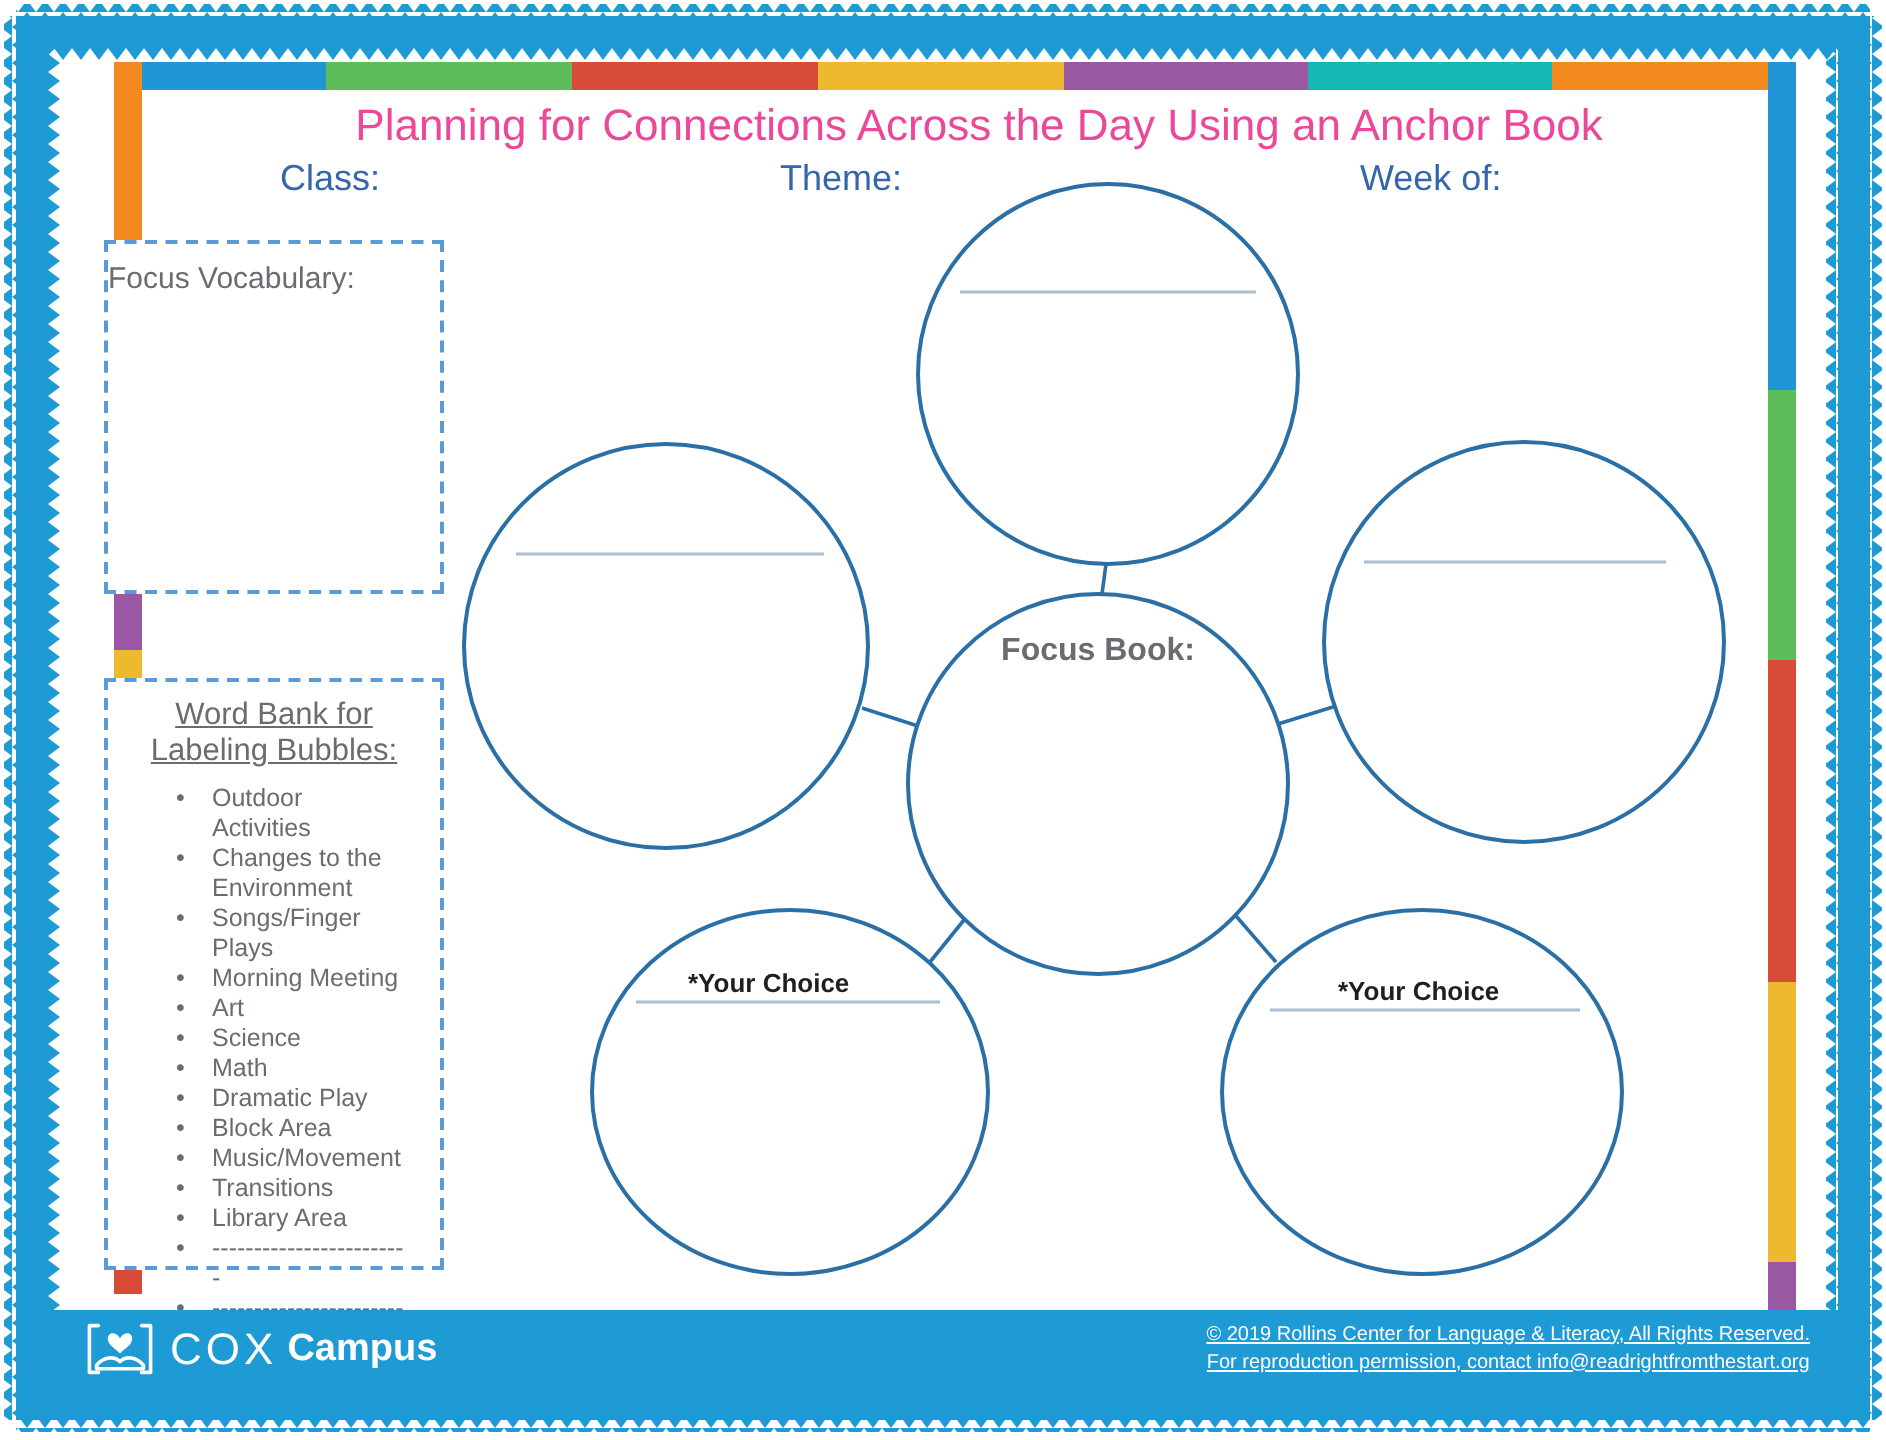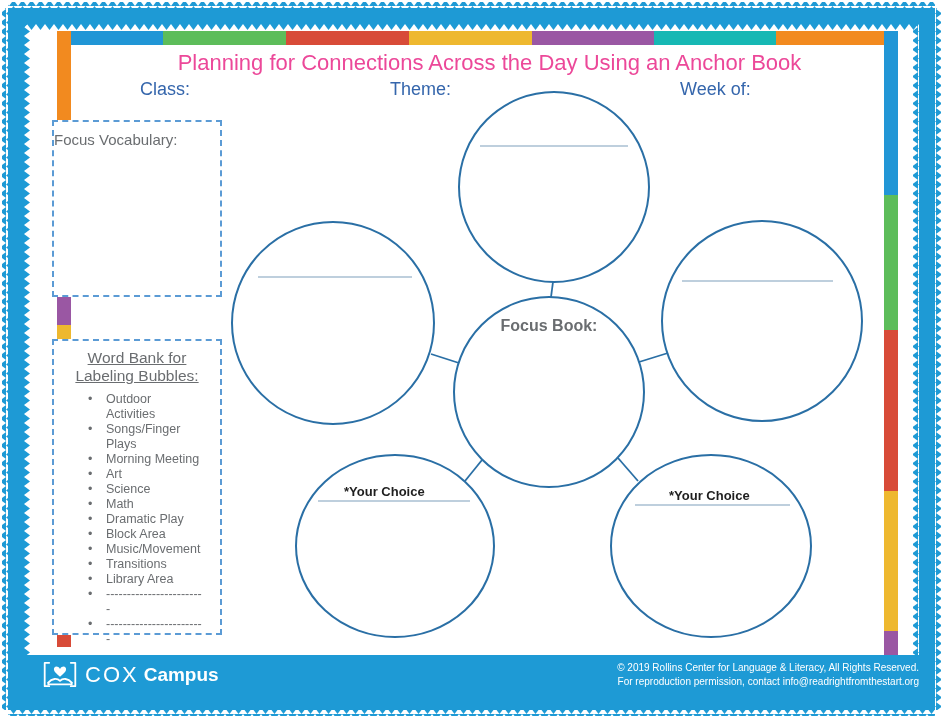--- a/index.html
+++ b/index.html
@@ -30,21 +30,21 @@
   
   .focus-book-label{left:469px;top:317px;width:160px;text-align:center;font-size:16px;font-weight:600;color:#6a6d70;z-index:2;}
   .your-choice{font-size:13px;font-weight:700;color:#1f1f1f;z-index:2;}
   .yc-left{left:344px;top:484px;}
   .yc-right{left:669px;top:488px;}
   
   .footer{left:24px;right:24px;top:655px;height:39px;background:#1e9ad5;z-index:2;display:flex;align-items:center;justify-content:space-between;}
   .logo{display:flex;align-items:center;margin-left:18px;color:#ffffff;justify-content:center;}
   .logo-cox{font-size:22px;font-weight:300;letter-spacing:2px;margin-left:7px;}
   .logo-campus{font-size:19px;font-weight:700;margin-left:5px;}
-  .copyright{text-align:right;color:#ffffff;font-size:10px;line-height:14px;}
+  .copyright{margin-right:14px;text-align:center;color:#ffffff;font-size:10px;line-height:14px;text-decoration:underline;}
   svg{display:block;}
   .bg-svg{position:absolute;left:0;top:0;z-index:0;}
   .map-svg{position:absolute;left:0;top:0;z-index:1;pointer-events:none;}
 </style>
 </head>
 <body>
 
 <svg class="bg-svg" width="943" height="720" viewBox="0 0 943 720">
   <defs>
     <pattern id="tDown" width="9" height="6" patternUnits="userSpaceOnUse">
@@ -110,20 +110,21 @@
   <div class="lbl">Focus Vocabulary:</div>
 </div>
 
 <div class="abs dash-box word-bank">
   <div class="wb-title">
     <div>Word Bank for</div>
     <div>Labeling Bubbles:</div>
   </div>
   <ul class="wb-list">
     <li>Outdoor Activities</li>
+    <li>Changes to the Environment</li>
     <li>Songs/Finger Plays</li>
     <li>Morning Meeting</li>
     <li>Art</li>
     <li>Science</li>
     <li>Math</li>
     <li>Dramatic Play</li>
     <li>Block Area</li>
     <li>Music/Movement</li>
     <li>Transitions</li>
     <li>Library Area</li>

